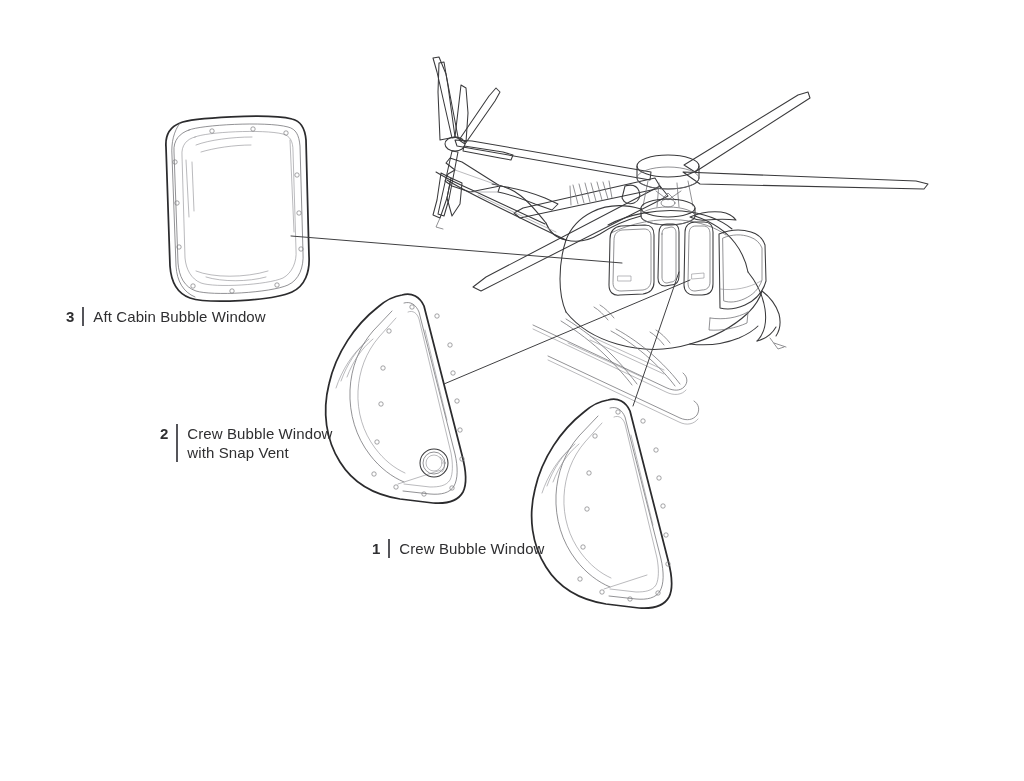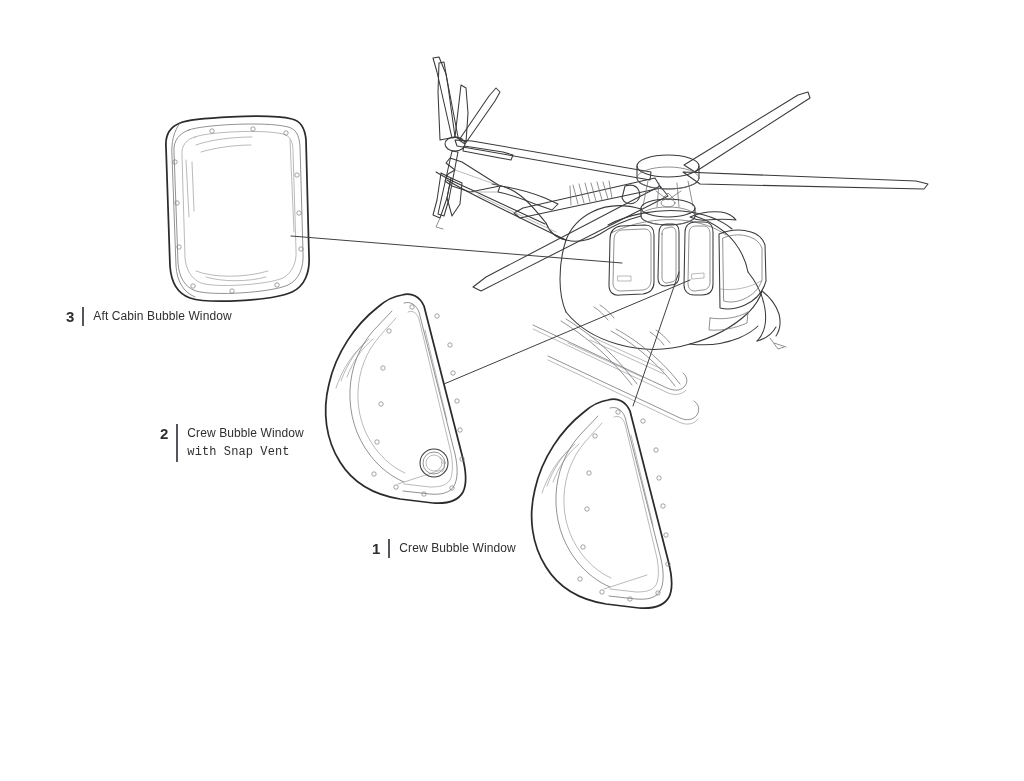--- a/index.html
+++ b/index.html
@@ -54,25 +54,25 @@
     text-align: right;
   }
   .callout .rule {
     width: 2px;
     background: #55555a;
     align-self: stretch;
     margin-right: 9px;
     flex: 0 0 2px;
   }
   .callout .txt {
-    font-size: 12px;
+    font-size: 15px;
     line-height: 19px;
     letter-spacing: 0.1px;
   }
-  .callout .txt .l2 { display: block; font-family: Liberation Mono, monospace; }
+  .callout .txt .l2 { display: block; }
 
   #callout-3 { left: 66px;  top: 307px; }
   #callout-2 { left: 160px; top: 424px; }
   #callout-1 { left: 372px; top: 539px; }
 </style>
 </head>
 <body>
 
 <div id="diagram-root">
 

